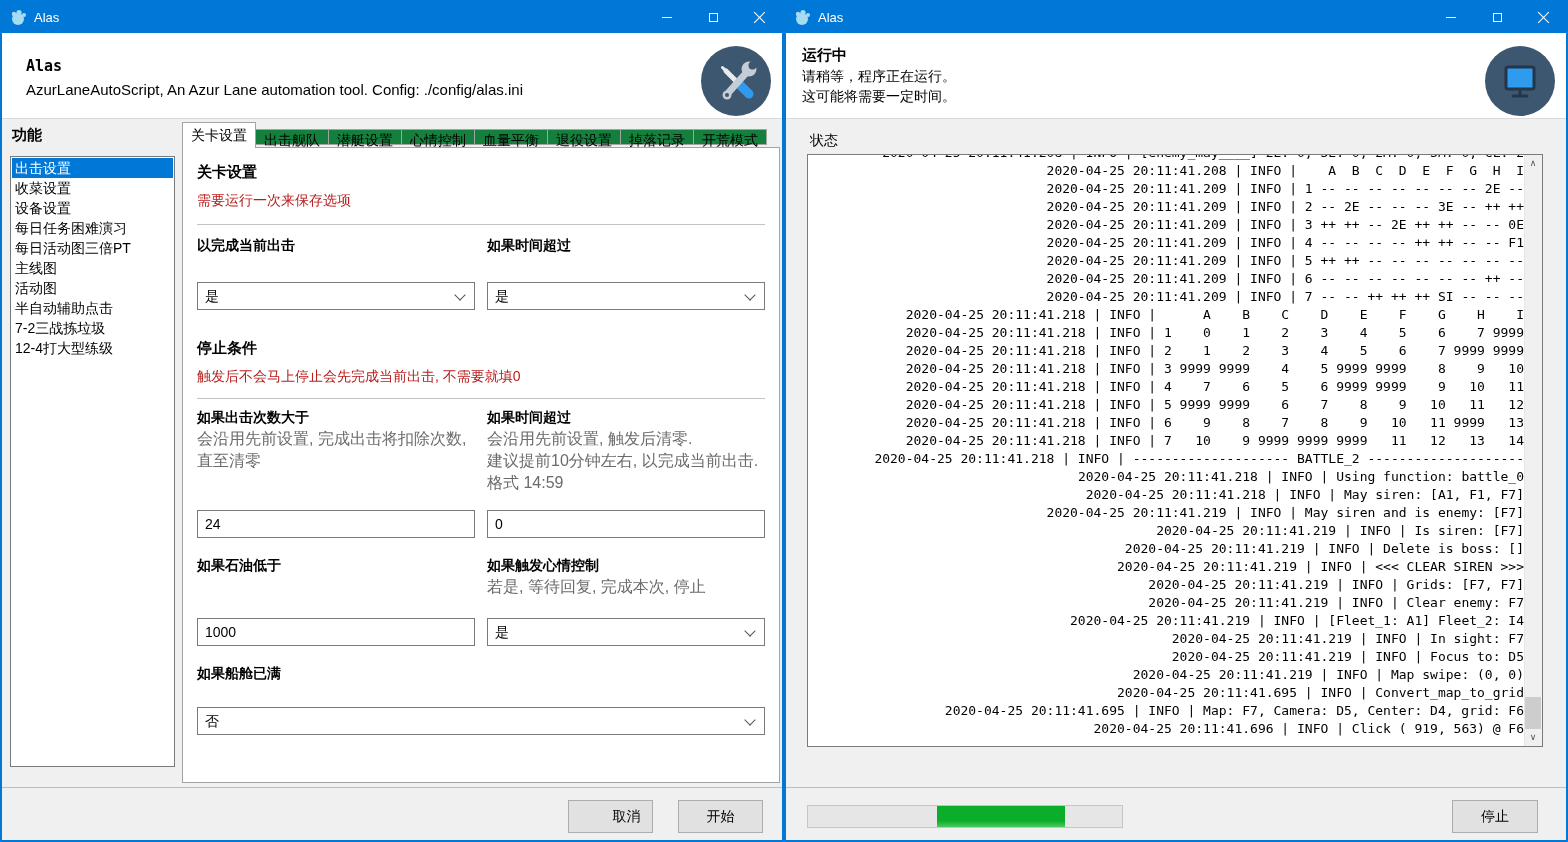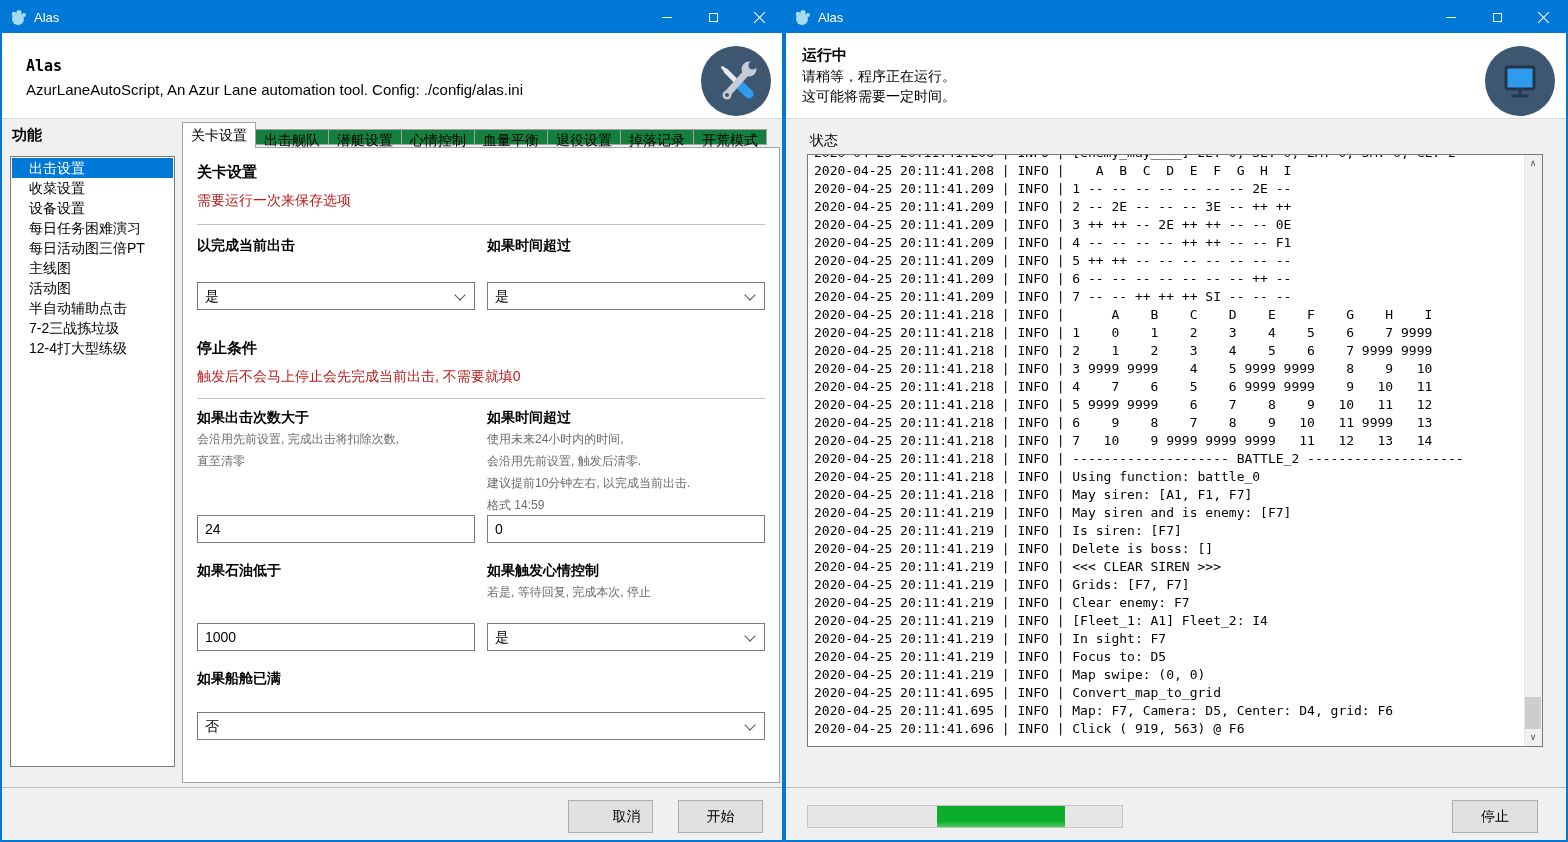--- a/index.html
+++ b/index.html
@@ -36,39 +36,39 @@
   .hdr-sub{position:absolute;left:24px;top:48px;font-size:15px;}
   .hdr-title-run{position:absolute;left:16px;top:13px;font-weight:bold;font-size:15px;}
   .hdr-line1{position:absolute;left:16px;top:35px;font-size:14px;}
   .hdr-line2{position:absolute;left:16px;top:55px;font-size:14px;}
   .badge{position:absolute;top:44px;right:11px;width:70px;height:70px;z-index:3;}
 
   
   .func-label{position:absolute;left:10px;top:124px;font-weight:bold;font-size:15px;}
   .listbox{position:absolute;left:8px;top:154px;width:165px;height:611px;background:#fff;
     border:1px solid #7a7a7a;box-sizing:border-box;padding:1px 1px;overflow:hidden;}
-  .list-item{height:20px;line-height:20px;font-size:14px;padding:0 17px;white-space:nowrap;}
+  .list-item{height:20px;line-height:20px;font-size:14px;padding:0 3px;white-space:nowrap;}
   .list-item.selected{background:#0078d7;color:#fff;}
 
   
   .tabs{position:absolute;left:180px;top:120px;height:26px;display:flex;align-items:flex-end;z-index:2;}
   .tab{box-sizing:border-box;height:16px;line-height:20px;margin-bottom:3px;padding:0 8px;font-size:14px;
     background:#15803d;border:1px solid #a3a3a3;margin-right:-1px;white-space:nowrap;}
   .tab.active{height:26px;line-height:24px;margin-bottom:0;background:#fff;border-bottom:none;position:relative;z-index:3;}
   .panel{position:absolute;left:180px;top:145px;width:598px;height:636px;background:#fff;
     border:1px solid #a3a3a3;box-sizing:border-box;padding:14px;z-index:1;overflow:hidden;}
   .sec-h{font-size:15px;font-weight:bold;line-height:20px;}
   .sec-note{font-size:14px;color:#b91c1c;line-height:19px;margin-top:9px;}
   .fdivider{border:none;border-top:1px solid #c3c3c3;margin:14px 0 11px 0;}
   .fdivider2{border:none;border-top:1px solid #c3c3c3;margin:12px 0 9px 0;}
   .h-stop{margin-top:28px;}
   .row{display:flex;gap:12px;}
   .col{flex:1;display:flex;flex-direction:column;min-width:0;}
   .f-label{font-size:14px;font-weight:bold;line-height:19px;}
-  .f-note{font-size:12px;color:#6b6b6b;line-height:20px;margin-top:2px;}
+  .f-note{font-size:16px;color:#6b6b6b;line-height:20px;margin-top:2px;}
   .control{margin-top:auto;height:28px;box-sizing:border-box;border:1px solid #7a7a7a;background:#fff;
     font-size:14px;line-height:26px;padding:0 22px 0 7px;position:relative;white-space:nowrap;overflow:hidden;}
   .select::after{content:"";position:absolute;right:10px;top:8px;width:7px;height:7px;
     border-right:1px solid #555;border-bottom:1px solid #555;transform:rotate(45deg);}
   .row-1{min-height:74px;}
   .row-2{min-height:130px;}
   .row-3{min-height:90px;margin-top:18px;}
   .lab-dock{margin-top:18px;}
   .sel-dock{margin-top:24px;height:28px;box-sizing:border-box;border:1px solid #7a7a7a;background:#fff;
     font-size:14px;line-height:26px;padding:0 22px 0 7px;position:relative;}
@@ -81,21 +81,21 @@
   #btn-start{left:676px;}
   #btn-stop{left:666px;width:86px;}
 
   
   .status-label{position:absolute;left:24px;top:130px;font-size:14px;}
   .logbox{position:absolute;left:21px;top:152px;width:736px;height:593px;background:#fff;
     border:1px solid #7a7a7a;box-sizing:border-box;overflow:hidden;}
   .log-lines{position:absolute;left:6px;top:-11px;right:18px;
     font-family:"DejaVu Sans Mono","Liberation Mono",monospace;font-size:13px;line-height:18px;
     white-space:pre;color:#000;}
-  .log-line{height:18px;}
+  .log-line{height:18px;text-align:right;}
   .scrollbar{position:absolute;right:0;top:0;bottom:0;width:17px;background:#f0f0f0;border-left:1px solid #e6e6e6;}
   .sb-arrow{position:absolute;left:0;width:16px;height:17px;color:#505050;font-size:9px;text-align:center;line-height:17px;
     font-family:"DejaVu Sans",sans-serif;}
   .sb-up{top:0;}
   .sb-down{bottom:0;}
   .sb-thumb{position:absolute;left:0;width:16px;bottom:17px;height:32px;background:#cdcdcd;}
 
   
   .progress{position:absolute;left:21px;top:803px;width:316px;height:23px;background:#e6e6e6;
     border:1px solid #c6c6c6;box-sizing:border-box;}
@@ -192,21 +192,20 @@
 
     <div class="row row-2">
       <div class="col">
         <div class="f-label">如果出击次数大于</div>
         <div class="f-note">会沿用先前设置, 完成出击将扣除次数,</div>
         <div class="f-note">直至清零</div>
         <div class="control">24</div>
       </div>
       <div class="col">
         <div class="f-label">如果时间超过</div>
-        <div class="f-note">使用未来24小时内的时间,</div>
         <div class="f-note">会沿用先前设置, 触发后清零.</div>
         <div class="f-note">建议提前10分钟左右, 以完成当前出击.</div>
         <div class="f-note">格式 14:59</div>
         <div class="control">0</div>
       </div>
     </div>
 
     <div class="row row-3">
       <div class="col">
         <div class="f-label">如果石油低于</div>

